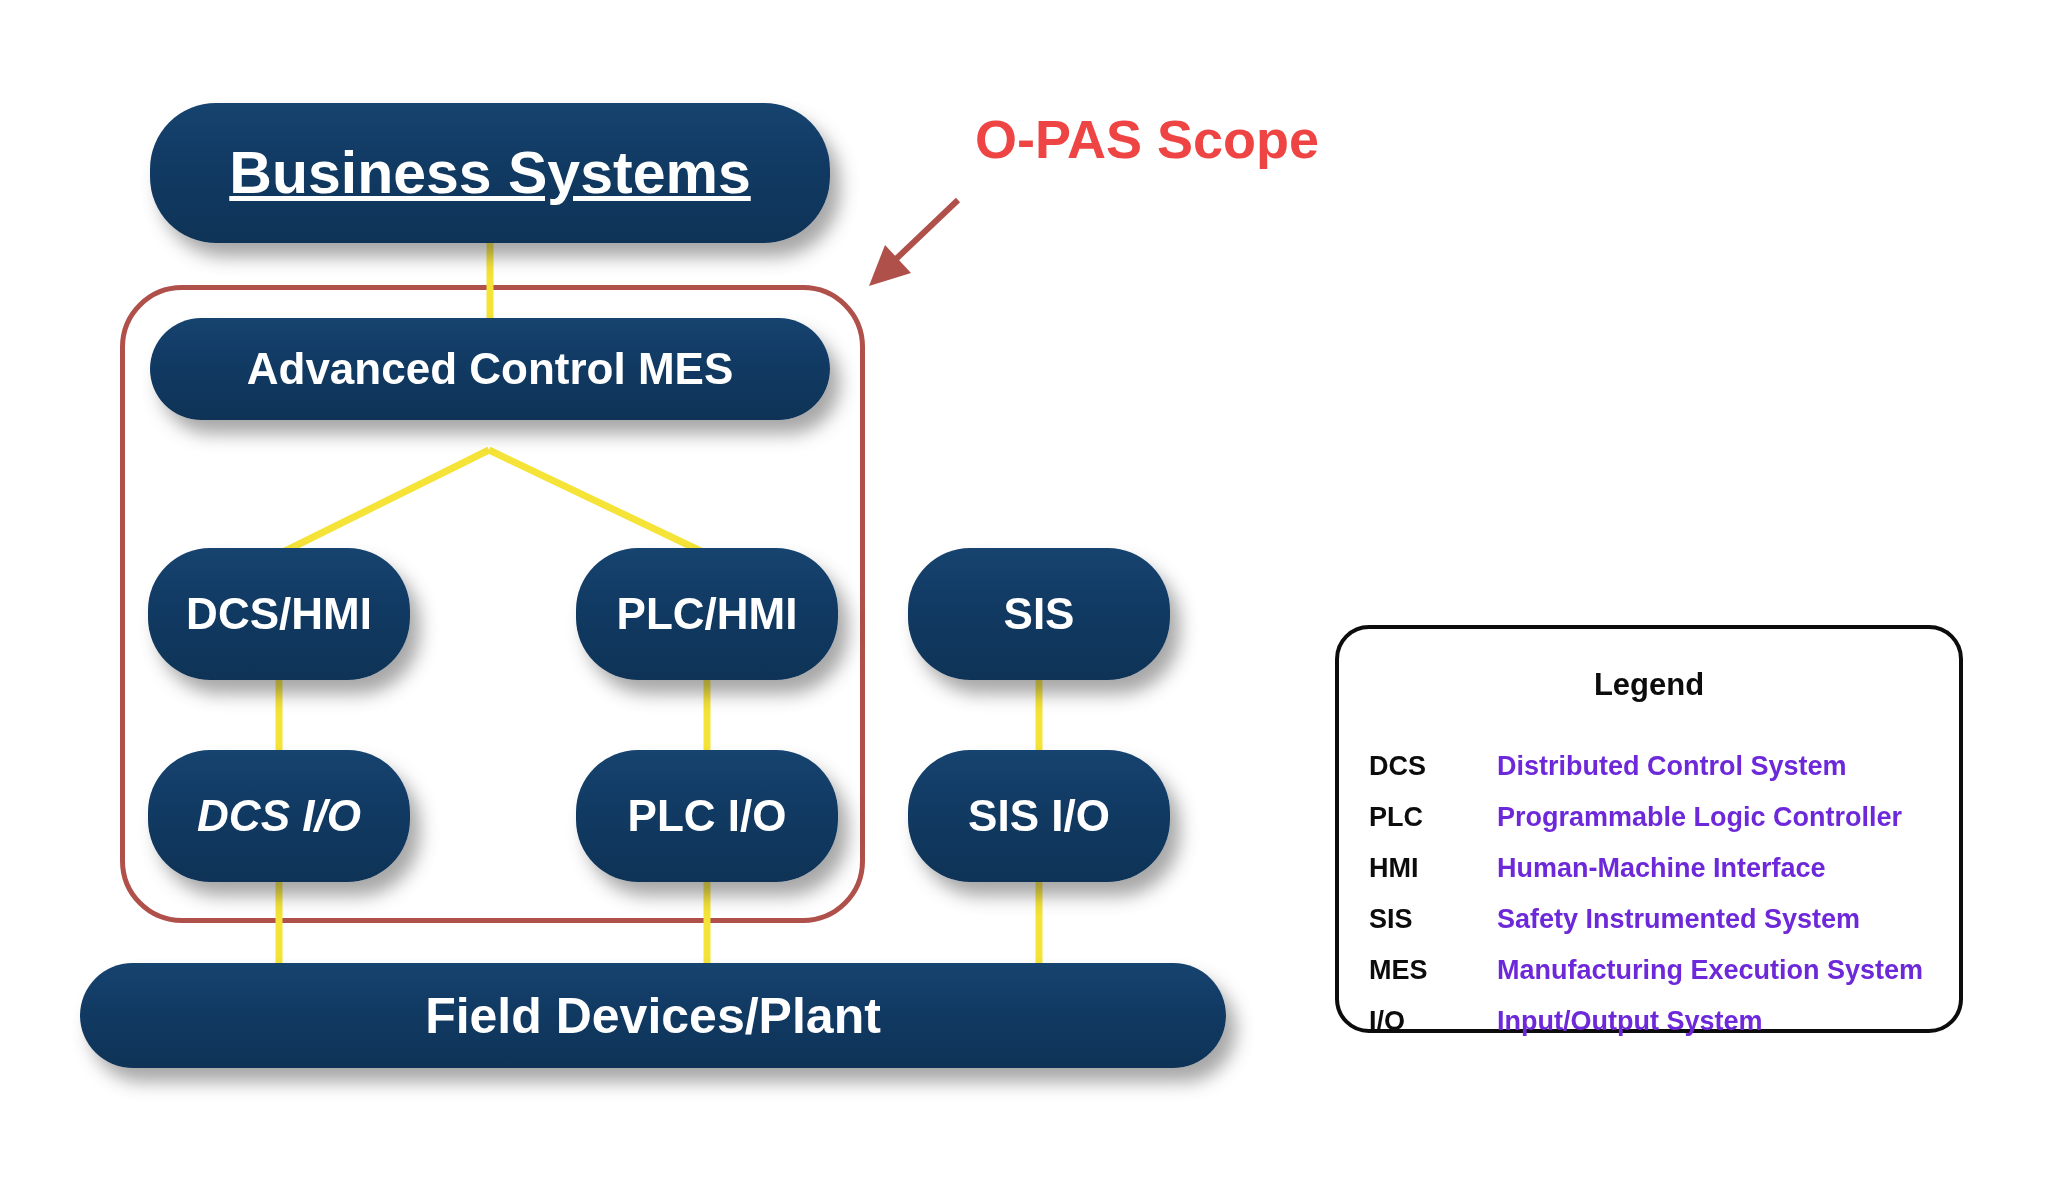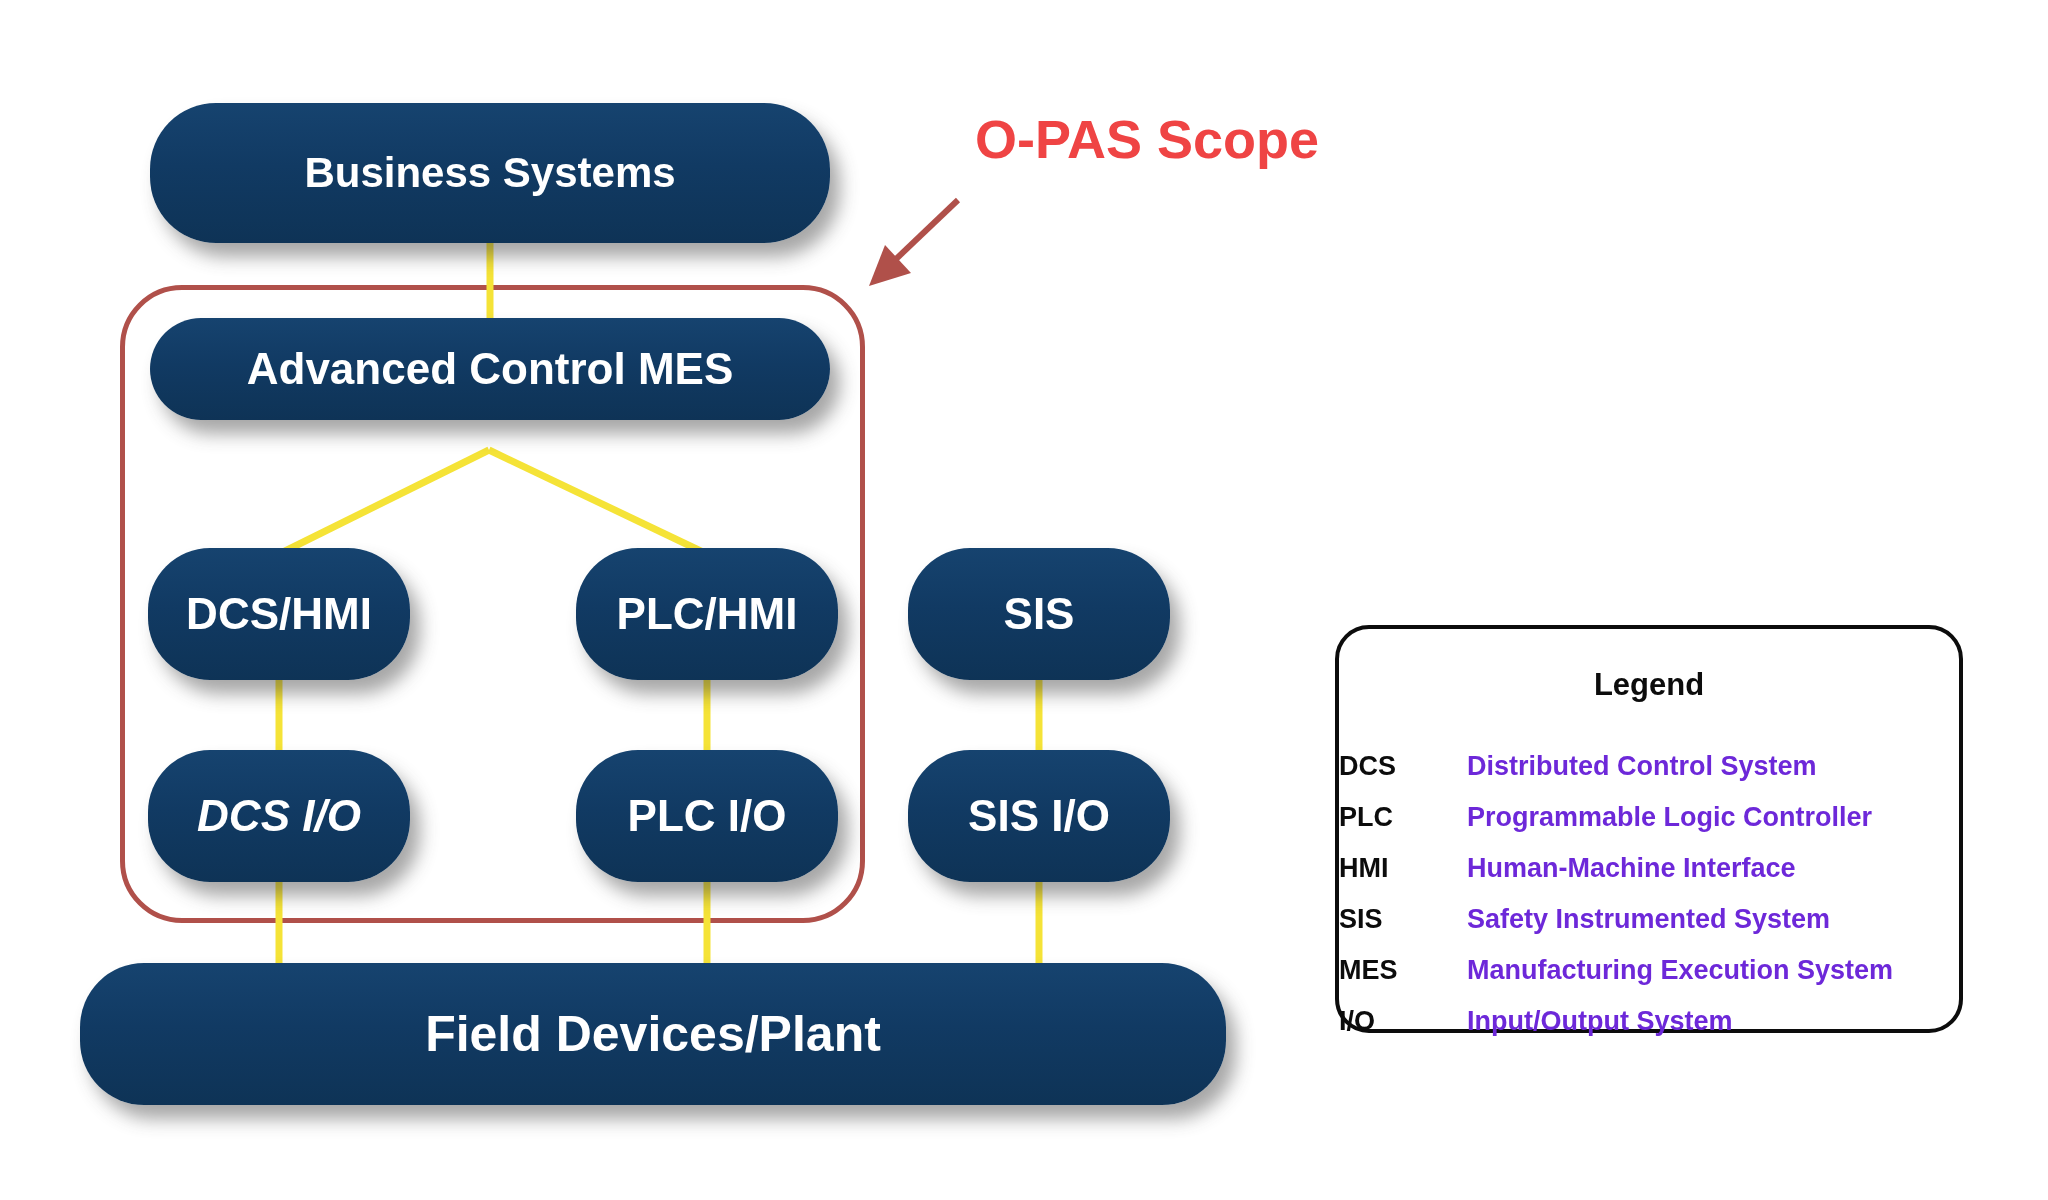--- a/index.html
+++ b/index.html
@@ -11,40 +11,40 @@
     border:5px solid #b0504a;border-radius:62px;box-sizing:border-box;z-index:1;
     background:transparent;
   }
   .node{
     position:absolute;z-index:3;display:flex;align-items:center;justify-content:center;
     background:linear-gradient(180deg,#16436f 0%, #113a63 45%, #0e3356 100%);
     color:#ffffff;font-weight:700;text-align:center;
     box-shadow:10px 14px 18px rgba(60,60,60,0.45);
   }
   .node span{display:block;}
-  .node.business{left:150px;top:103px;width:680px;height:140px;border-radius:66px;font-size:42px;}
+  .node.business{left:150px;top:103px;width:680px;height:140px;border-radius:66px;font-size:59px;text-decoration:underline;}
   .node.mes{left:150px;top:318px;width:680px;height:102px;border-radius:62px;font-size:44px;}
   .node.small{width:262px;height:132px;border-radius:62px;font-size:44px;align-items:center;}
   .node.dcs-hmi{left:148px;top:548px;}
   .node.plc-hmi{left:576px;top:548px;}
   .node.sis{left:908px;top:548px;}
   .node.dcs-io{left:148px;top:750px;font-style:italic;}
   .node.plc-io{left:576px;top:750px;}
   .node.sis-io{left:908px;top:750px;}
-  .node.field{left:80px;top:963px;width:1146px;height:142px;border-radius:64px;font-size:50px;}
+  .node.field{left:80px;top:963px;width:1146px;height:105px;border-radius:64px;font-size:50px;}
   .opas-label{
     position:absolute;left:975px;top:108px;z-index:4;
     color:#ef4444;font-size:54px;font-weight:700;white-space:nowrap;
   }
   .legend{
     position:absolute;left:1335px;top:625px;width:628px;height:408px;z-index:3;
     border:4px solid #0c0c0c;border-radius:34px;box-sizing:border-box;background:#ffffff;
   }
   .legend-title{margin-top:38px;text-align:center;font-size:31px;font-weight:700;color:#0c0c0c;}
-  .legend-rows{margin-top:48px;padding-right:16px;}
+  .legend-rows{margin-top:48px;padding-left:30px;padding-right:16px;}
   .legend-row{display:flex;align-items:baseline;height:51px;}
   .legend-abbr{width:128px;font-size:27px;font-weight:700;color:#0c0c0c;flex:none;}
   .legend-def{font-size:27px;font-weight:700;color:#6d28d9;white-space:nowrap;}
 </style>
 </head>
 <body>
 
 <div class="stage">
 
   <div class="scope-box"></div>

